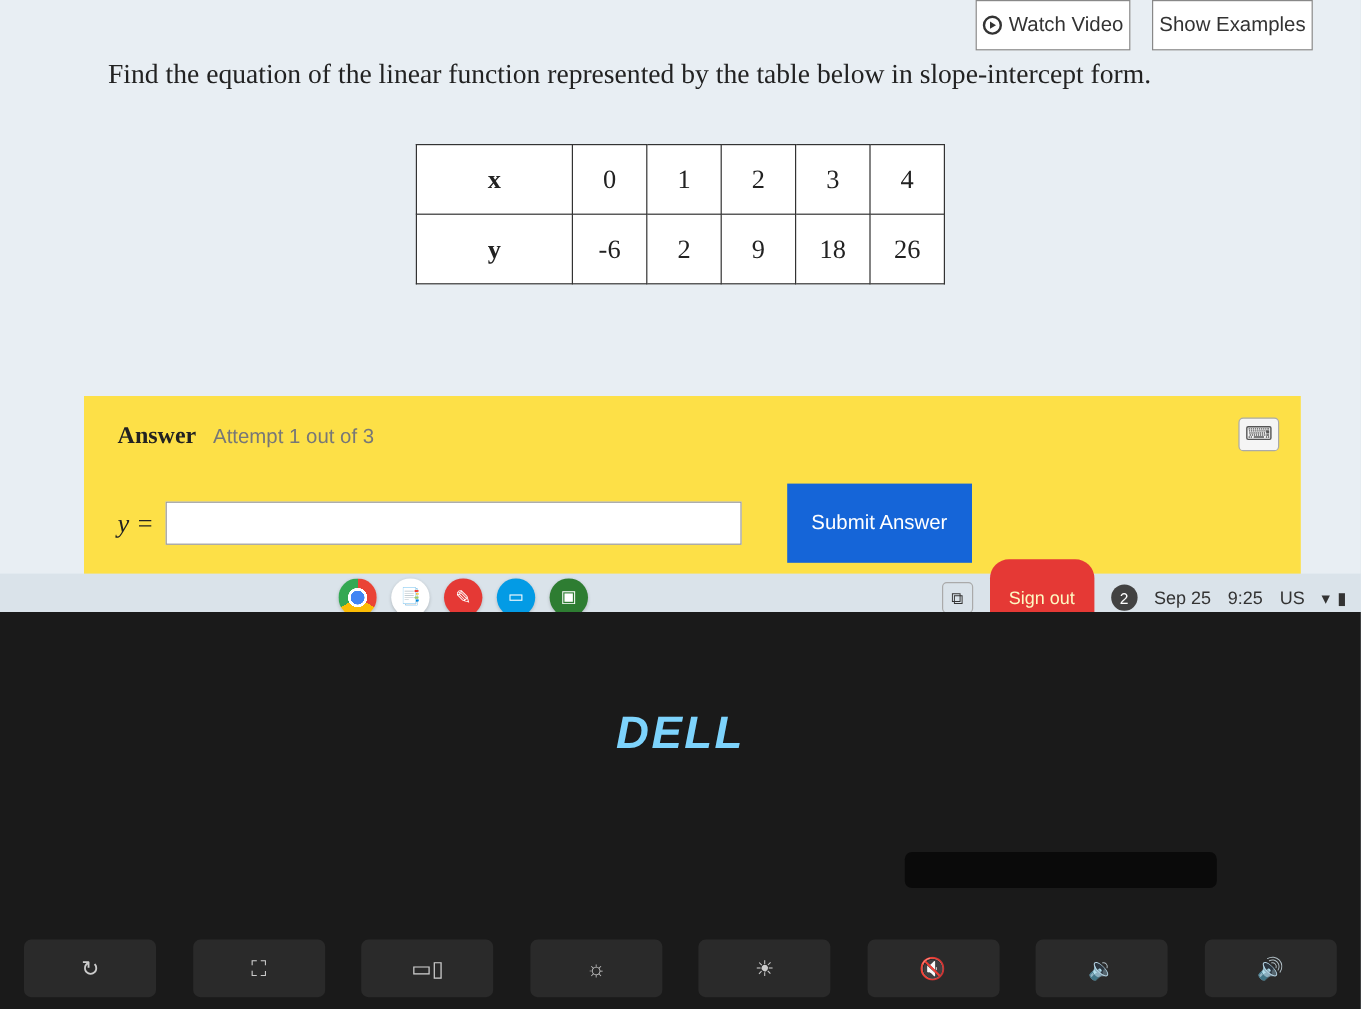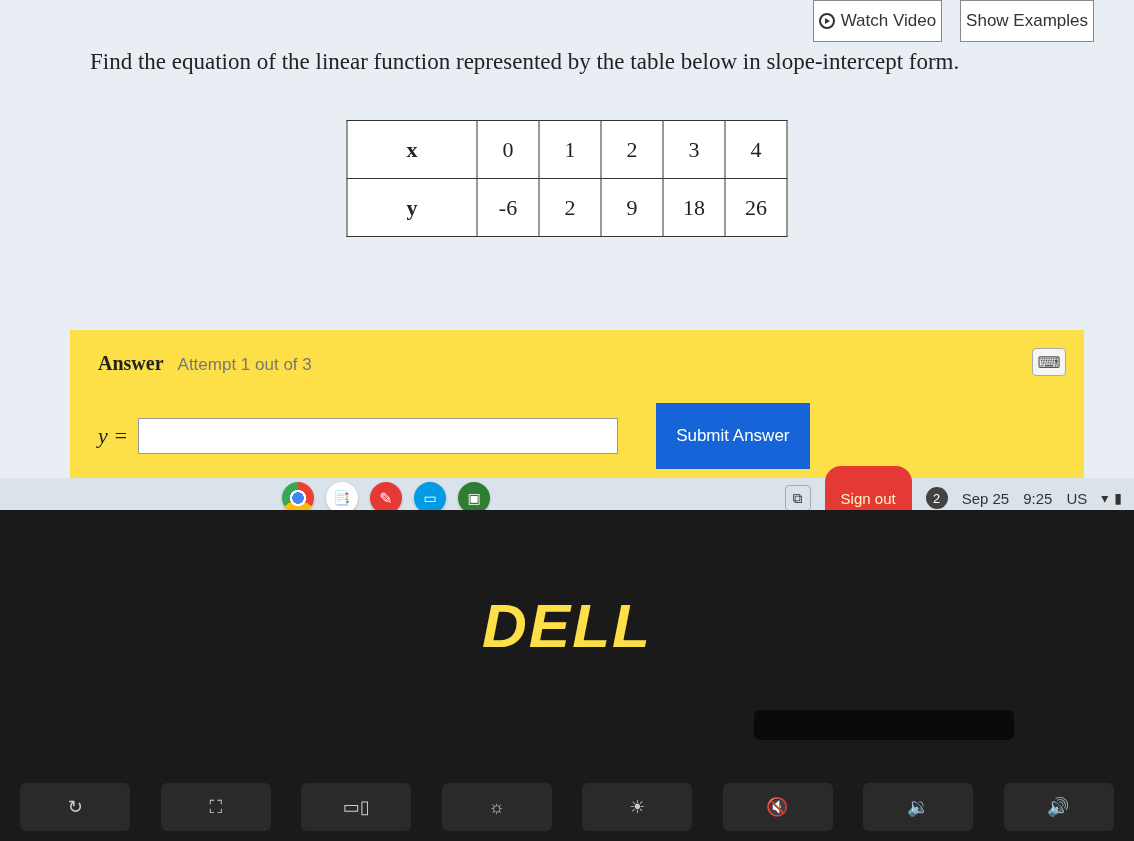--- a/index.html
+++ b/index.html
@@ -203,23 +203,23 @@
     .wifi-ic, .batt-ic { font-size:14px; color:#333; }
     .laptop-bezel {
       position:absolute;
       top:510px; left:0; right:0; bottom:0;
       background:#1a1a1a;
     }
     .dell-logo {
       position:absolute;
       top:80px; left:50%;
       transform:translateX(-50%);
-      color:#fde047;
+      color:#7dd3fc;
       font-family: Arial, sans-serif;
-      font-size:62px;
+      font-size:38px;
       font-weight:bold;
       font-style:italic;
       letter-spacing:2px;
     }
     .keyboard-row {
       position:absolute;
       bottom:10px;
       left:0; right:0;
       display:flex;
       gap:30px;

